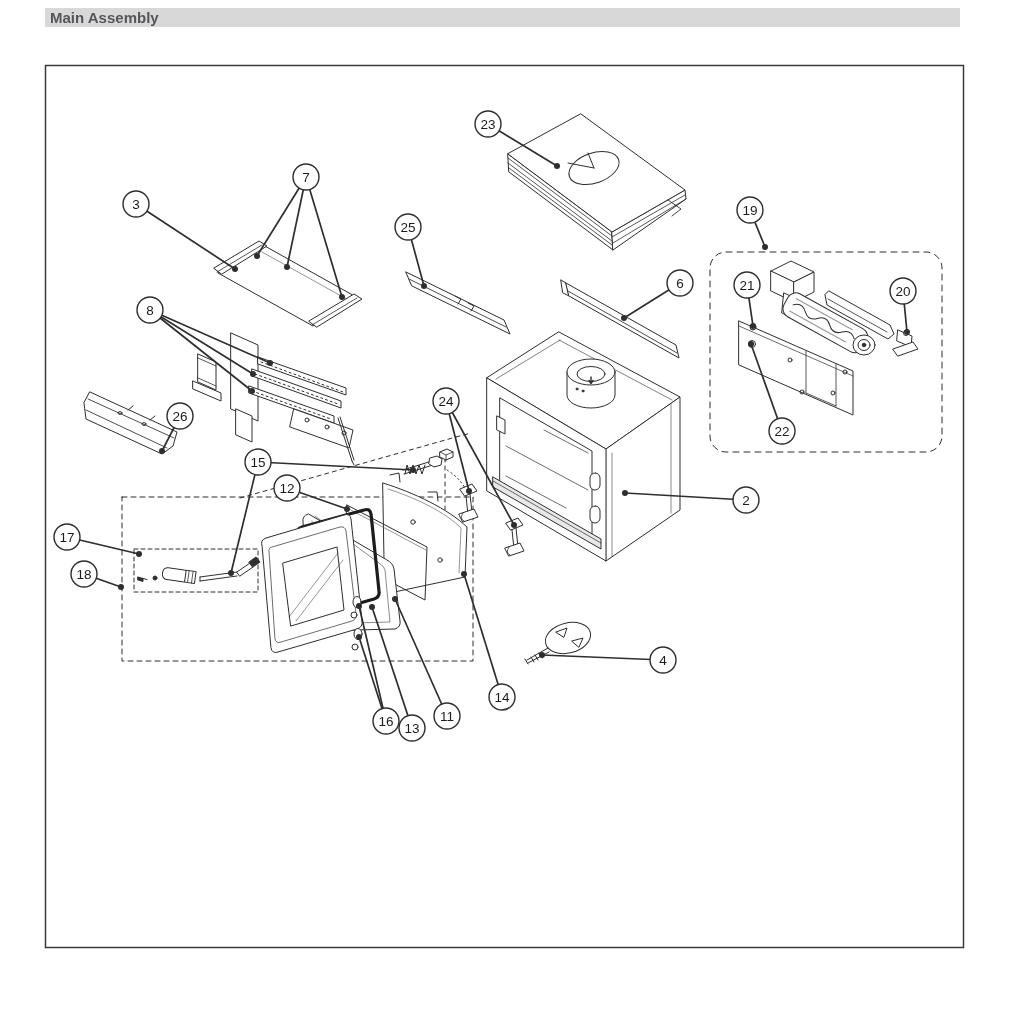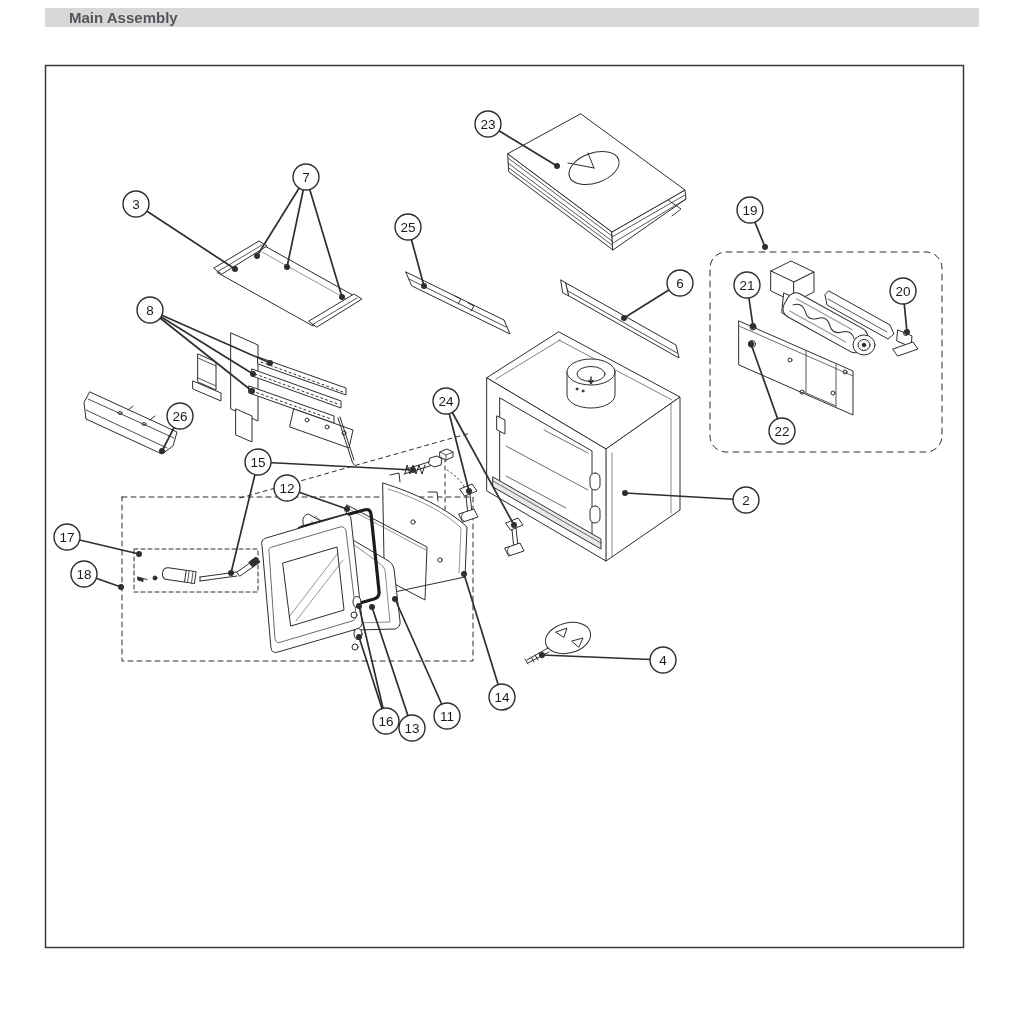--- a/index.html
+++ b/index.html
@@ -1,18 +1,18 @@
 <!DOCTYPE html>
 <html><head>
 <meta charset="utf-8">
 <style>
   html,body{margin:0;padding:0;background:#ffffff;}
   body{width:1024px;height:1024px;position:relative;overflow:hidden;
        font-family:"Liberation Sans", sans-serif;}
-  .title-bar{position:absolute;left:45px;top:8px;width:915px;height:19px;padding-left:19px;}
+  .title-bar{position:absolute;left:45px;top:8px;width:915px;height:19px;}
   .title-bar span{display:block;font-size:15px;font-weight:bold;line-height:19px;padding-left:5px;}
   svg{position:absolute;left:0;top:0;}
   svg text{font-family:"Liberation Sans", sans-serif;}
 </style>
 </head>
 <body>
 
 <div class="title-bar" style="background: rgb(216, 216, 216);">
   <span style="color: rgb(84, 85, 90);">Main Assembly</span>
 </div>

